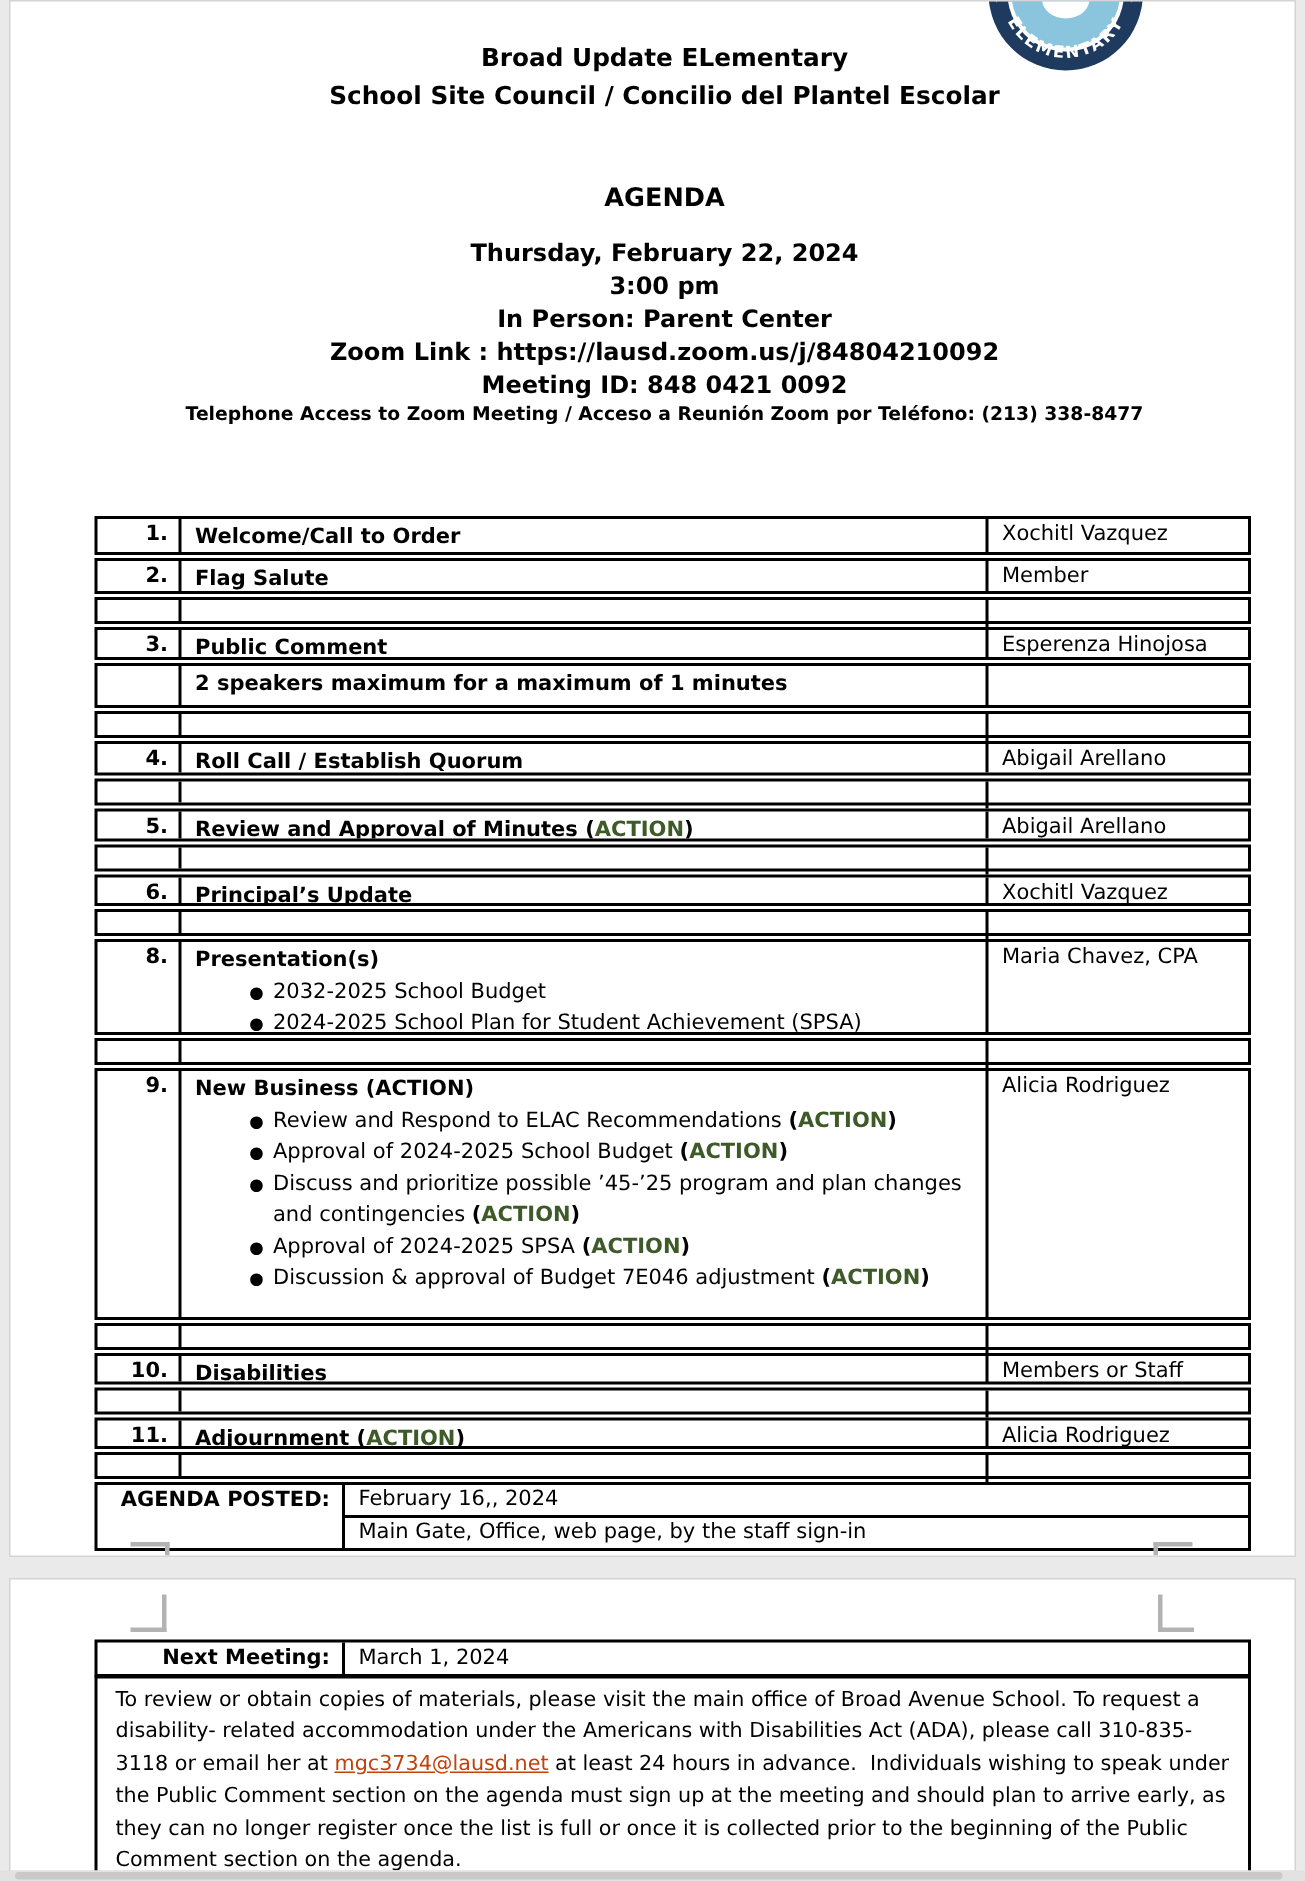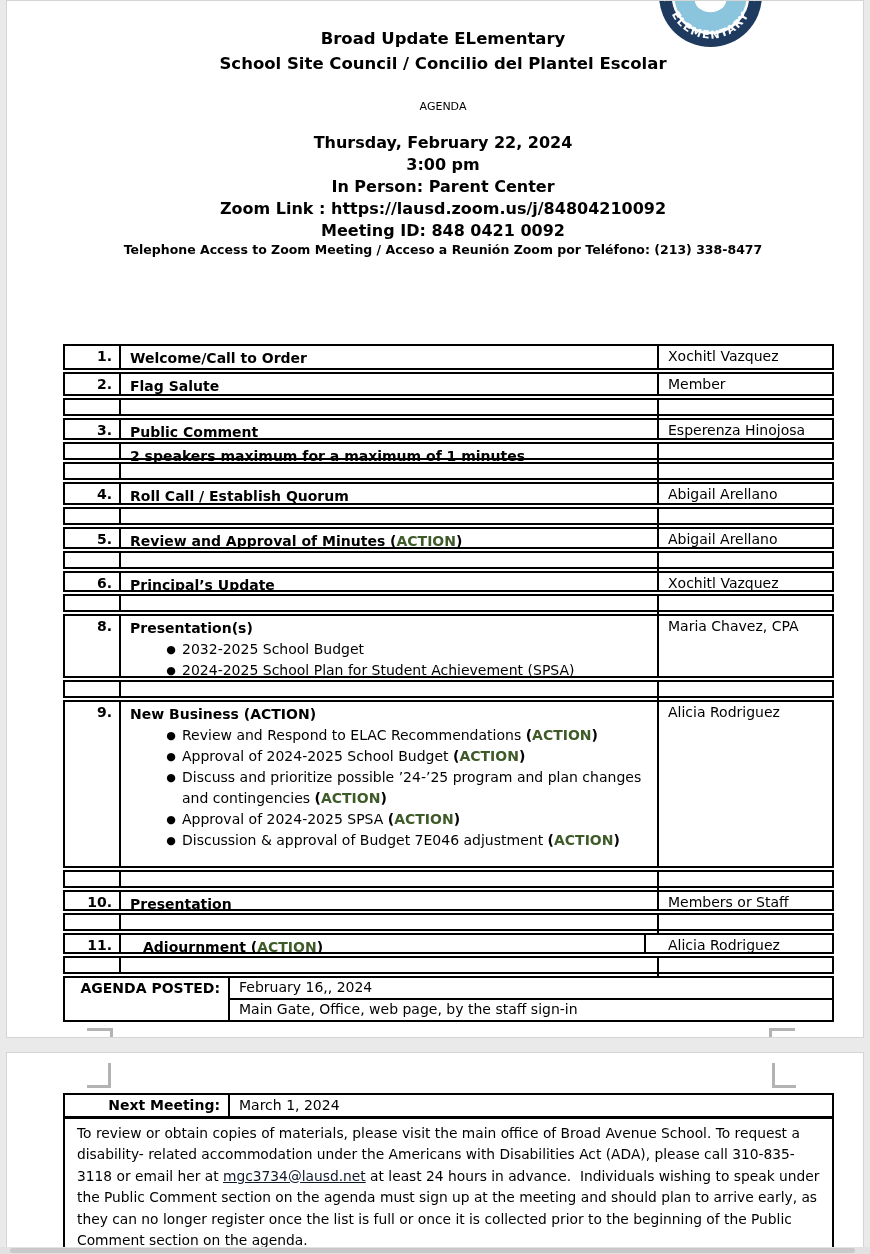--- a/index.html
+++ b/index.html
@@ -6,21 +6,21 @@
   .viewport{position:relative;width:870px;height:1254px;overflow:hidden;
     font-family:"DejaVu Sans",sans-serif;color:#000;background:#eaeaea;}
   .page{position:absolute;left:6px;width:858px;background:#fff;
     border:1px solid #d4d4d4;box-sizing:border-box;overflow:hidden;}
   .page1{top:0;height:1038px;}
   .page2{top:1052px;height:196px;}
 
   
   .doc-header{padding-top:25px;padding-left:16px;text-align:center;}
   .hline{font-weight:bold;font-size:16.5px;line-height:25px;}
-  .agenda-title{font-weight:normal;font-size:11px;line-height:25px;margin-top:18px;}
+  .agenda-title{font-weight:bold;font-size:17px;line-height:25px;margin-top:44px;}
   .agenda-sub{font-weight:bold;font-size:16.5px;line-height:25px;}
   .minfo{margin-top:13px;}
   .mline{font-weight:bold;font-size:16px;line-height:22px;}
   .tline{font-weight:bold;font-size:12.5px;line-height:16px;}
 
   
   .logo{position:absolute;left:651px;top:-58px;width:105px;height:105px;}
 
   
   .agenda-table{position:absolute;left:56px;top:343px;width:771px;}
@@ -31,21 +31,21 @@
   .c-main{flex:1;border-right:2px solid #000;box-sizing:border-box;
     padding:2px 6px 16px 9px;overflow:hidden;}
   .c-who{width:173px;box-sizing:border-box;padding:2px 4px 0 9px;}
   .note-text{font-weight:bold;}
   .bullet{display:flex;line-height:21px;}
   .bdot{width:22px;margin-left:30px;text-align:center;font-size:11px;}
   .btext{flex:1;}
   .title-line{line-height:21px;}
   .sb{font-weight:bold;}
   .sg{font-weight:bold;color:#3e5a28;}
-  .slink{color:#0f172a;text-decoration:underline;}
+  .slink{color:#c2410c;text-decoration:underline;}
 
   
   .label-box{display:flex;border:2px solid #000;box-sizing:border-box;
     font-size:14px;margin-top:2px;background:#fff;}
   .lb-label{width:165px;border-right:2px solid #000;box-sizing:border-box;
     font-weight:bold;text-align:right;padding:2px 8px 0 0;}
   .lb-col{flex:1;display:flex;flex-direction:column;}
   .lb-row{padding:1px 0 0 9px;box-sizing:border-box;}
   .lb-row.first{height:22px;border-bottom:2px solid #000;}
   .lb-row.second{height:20px;}
@@ -136,21 +136,21 @@
             <div class="c-main"></div>
             <div class="c-who"></div>
           </div>
           <div class="arow" style="height: 22px;">
             <div class="c-num">3.</div>
             <div class="c-main">
               <div class="title-line"><span class="sb">Public Comment</span></div>
             </div>
             <div class="c-who">Esperenza Hinojosa</div>
           </div>
-          <div class="arow" style="height: 18px;">
+          <div class="arow" style="height: 30px;">
             <div class="c-num"></div>
             <div class="c-main">
               <div class="note-text title-line">2 speakers maximum for a maximum of 1 minutes</div>
             </div>
             <div class="c-who"></div>
           </div>
           <div class="arow" style="height: 18px;">
             <div class="c-num"></div>
             <div class="c-main"></div>
             <div class="c-who"></div>
@@ -218,51 +218,51 @@
               <div class="bullet">
                 <span class="bdot">●</span>
                 <span class="btext"><span>Review and Respond to ELAC Recommendations </span><span class="sb">(</span><span class="sg">ACTION</span><span class="sb">)</span></span>
               </div>
               <div class="bullet">
                 <span class="bdot">●</span>
                 <span class="btext"><span>Approval of 2024-2025 School Budget </span><span class="sb">(</span><span class="sg">ACTION</span><span class="sb">)</span></span>
               </div>
               <div class="bullet">
                 <span class="bdot">●</span>
-                <span class="btext"><span>Discuss and prioritize possible ’24-’25 program and plan changes and contingencies </span><span class="sb">(</span><span class="sg">ACTION</span><span class="sb">)</span></span>
+                <span class="btext"><span>Discuss and prioritize possible ’45-’25 program and plan changes and contingencies </span><span class="sb">(</span><span class="sg">ACTION</span><span class="sb">)</span></span>
               </div>
               <div class="bullet">
                 <span class="bdot">●</span>
                 <span class="btext"><span>Approval of 2024-2025 SPSA </span><span class="sb">(</span><span class="sg">ACTION</span><span class="sb">)</span></span>
               </div>
               <div class="bullet">
                 <span class="bdot">●</span>
                 <span class="btext"><span>Discussion &amp; approval of Budget 7E046 adjustment </span><span class="sb">(</span><span class="sg">ACTION</span><span class="sb">)</span></span>
               </div>
             </div>
             <div class="c-who">Alicia Rodriguez</div>
           </div>
           <div class="arow" style="height: 18px;">
             <div class="c-num"></div>
             <div class="c-main"></div>
             <div class="c-who"></div>
           </div>
           <div class="arow" style="height: 21px;">
             <div class="c-num">10.</div>
             <div class="c-main">
-              <div class="title-line"><span class="sb">Presentation</span></div>
+              <div class="title-line"><span class="sb">Disabilities</span></div>
             </div>
             <div class="c-who">Members or Staff</div>
           </div>
           <div class="arow" style="height: 18px;">
             <div class="c-num"></div>
             <div class="c-main"></div>
             <div class="c-who"></div>
           </div>
-          <div class="arow" style="height: 21px; gap: 13px;">
+          <div class="arow" style="height: 21px;">
             <div class="c-num">11.</div>
             <div class="c-main">
               <div class="title-line"><span class="sb">Adjournment (</span><span class="sg">ACTION</span><span class="sb">)</span></div>
             </div>
             <div class="c-who">Alicia Rodriguez</div>
           </div>
           <div class="arow" style="height: 18px;">
             <div class="c-num"></div>
             <div class="c-main"></div>
             <div class="c-who"></div>

